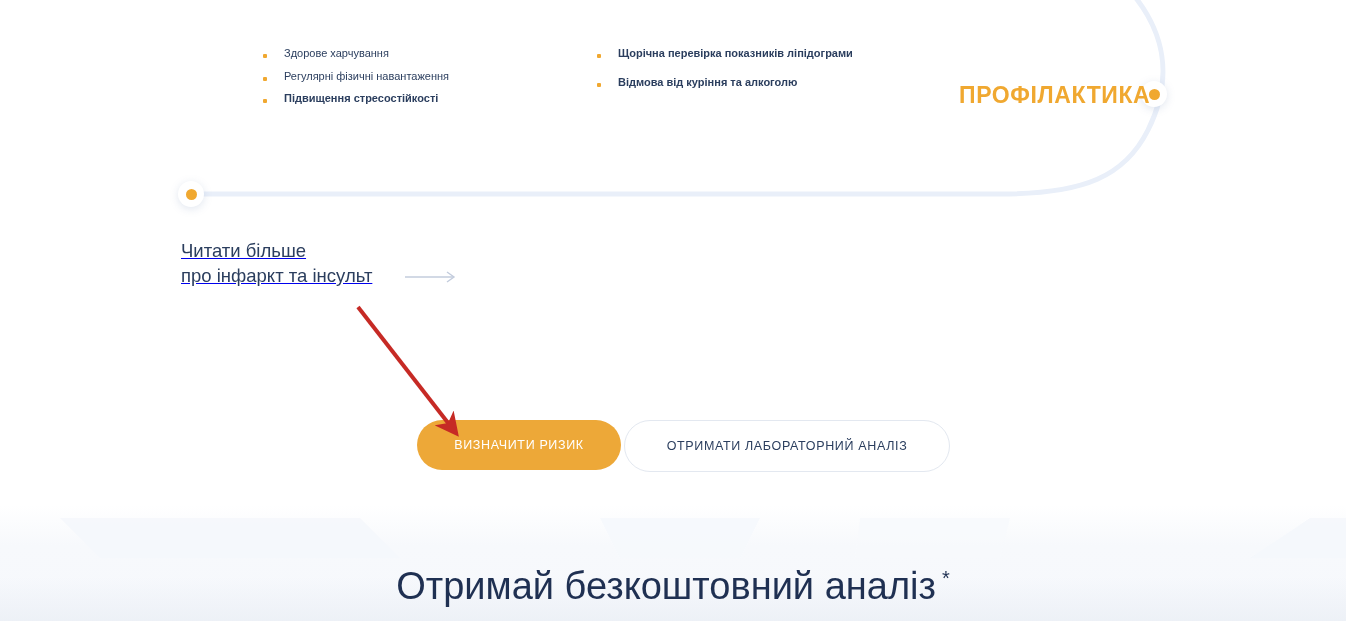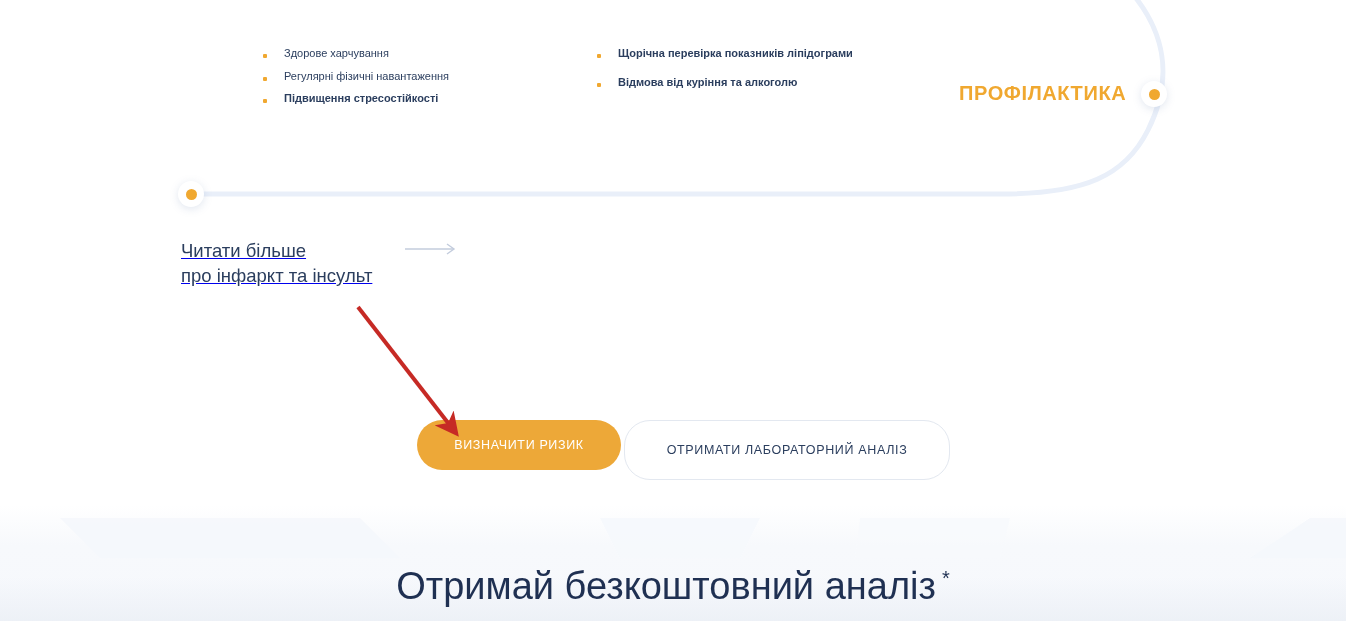--- a/index.html
+++ b/index.html
@@ -111,35 +111,35 @@
     background: #F0A830;
     border-radius: 1px;
   }
   .list-item .txt { display: block; }
 
   
   #stage-label {
     position: absolute;
     left: 959px;
     top: 82px;
-    font-size: 20px;
+    font-size: 23px;
     font-weight: bold;
     letter-spacing: 0.6px;
     color: #F0A830;
     white-space: nowrap;
     text-align: center;
   }
 
   
   #read-more {
     position: absolute;
     left: 181px;
     top: 238px;
     display: flex;
-    align-items: flex-start;
+    align-items: flex-end;
   }
   #read-more .rm-text {
     font-size: 18.5px;
     line-height: 1.36;
     color: #2B3E5E;
     white-space: pre-line;
   }
   #read-more .rm-arrow {
     margin-left: 32px;
     margin-top: 4px;
@@ -160,21 +160,21 @@
     letter-spacing: 0.65px;
     font-family: "Liberation Sans", sans-serif;
     cursor: pointer;
     padding: 0;
   }
   #btn-secondary {
     position: absolute;
     left: 624px;
     top: 420px;
     width: 326px;
-    height: 60px;
+    height: 52px;
     border: 1px solid #E3E8F0;
     border-radius: 26px;
     background: #ffffff;
     color: #2B3E5E;
     font-size: 12.5px;
     letter-spacing: 0.65px;
     font-family: "Liberation Sans", sans-serif;
     cursor: pointer;
     padding: 0;
   }

